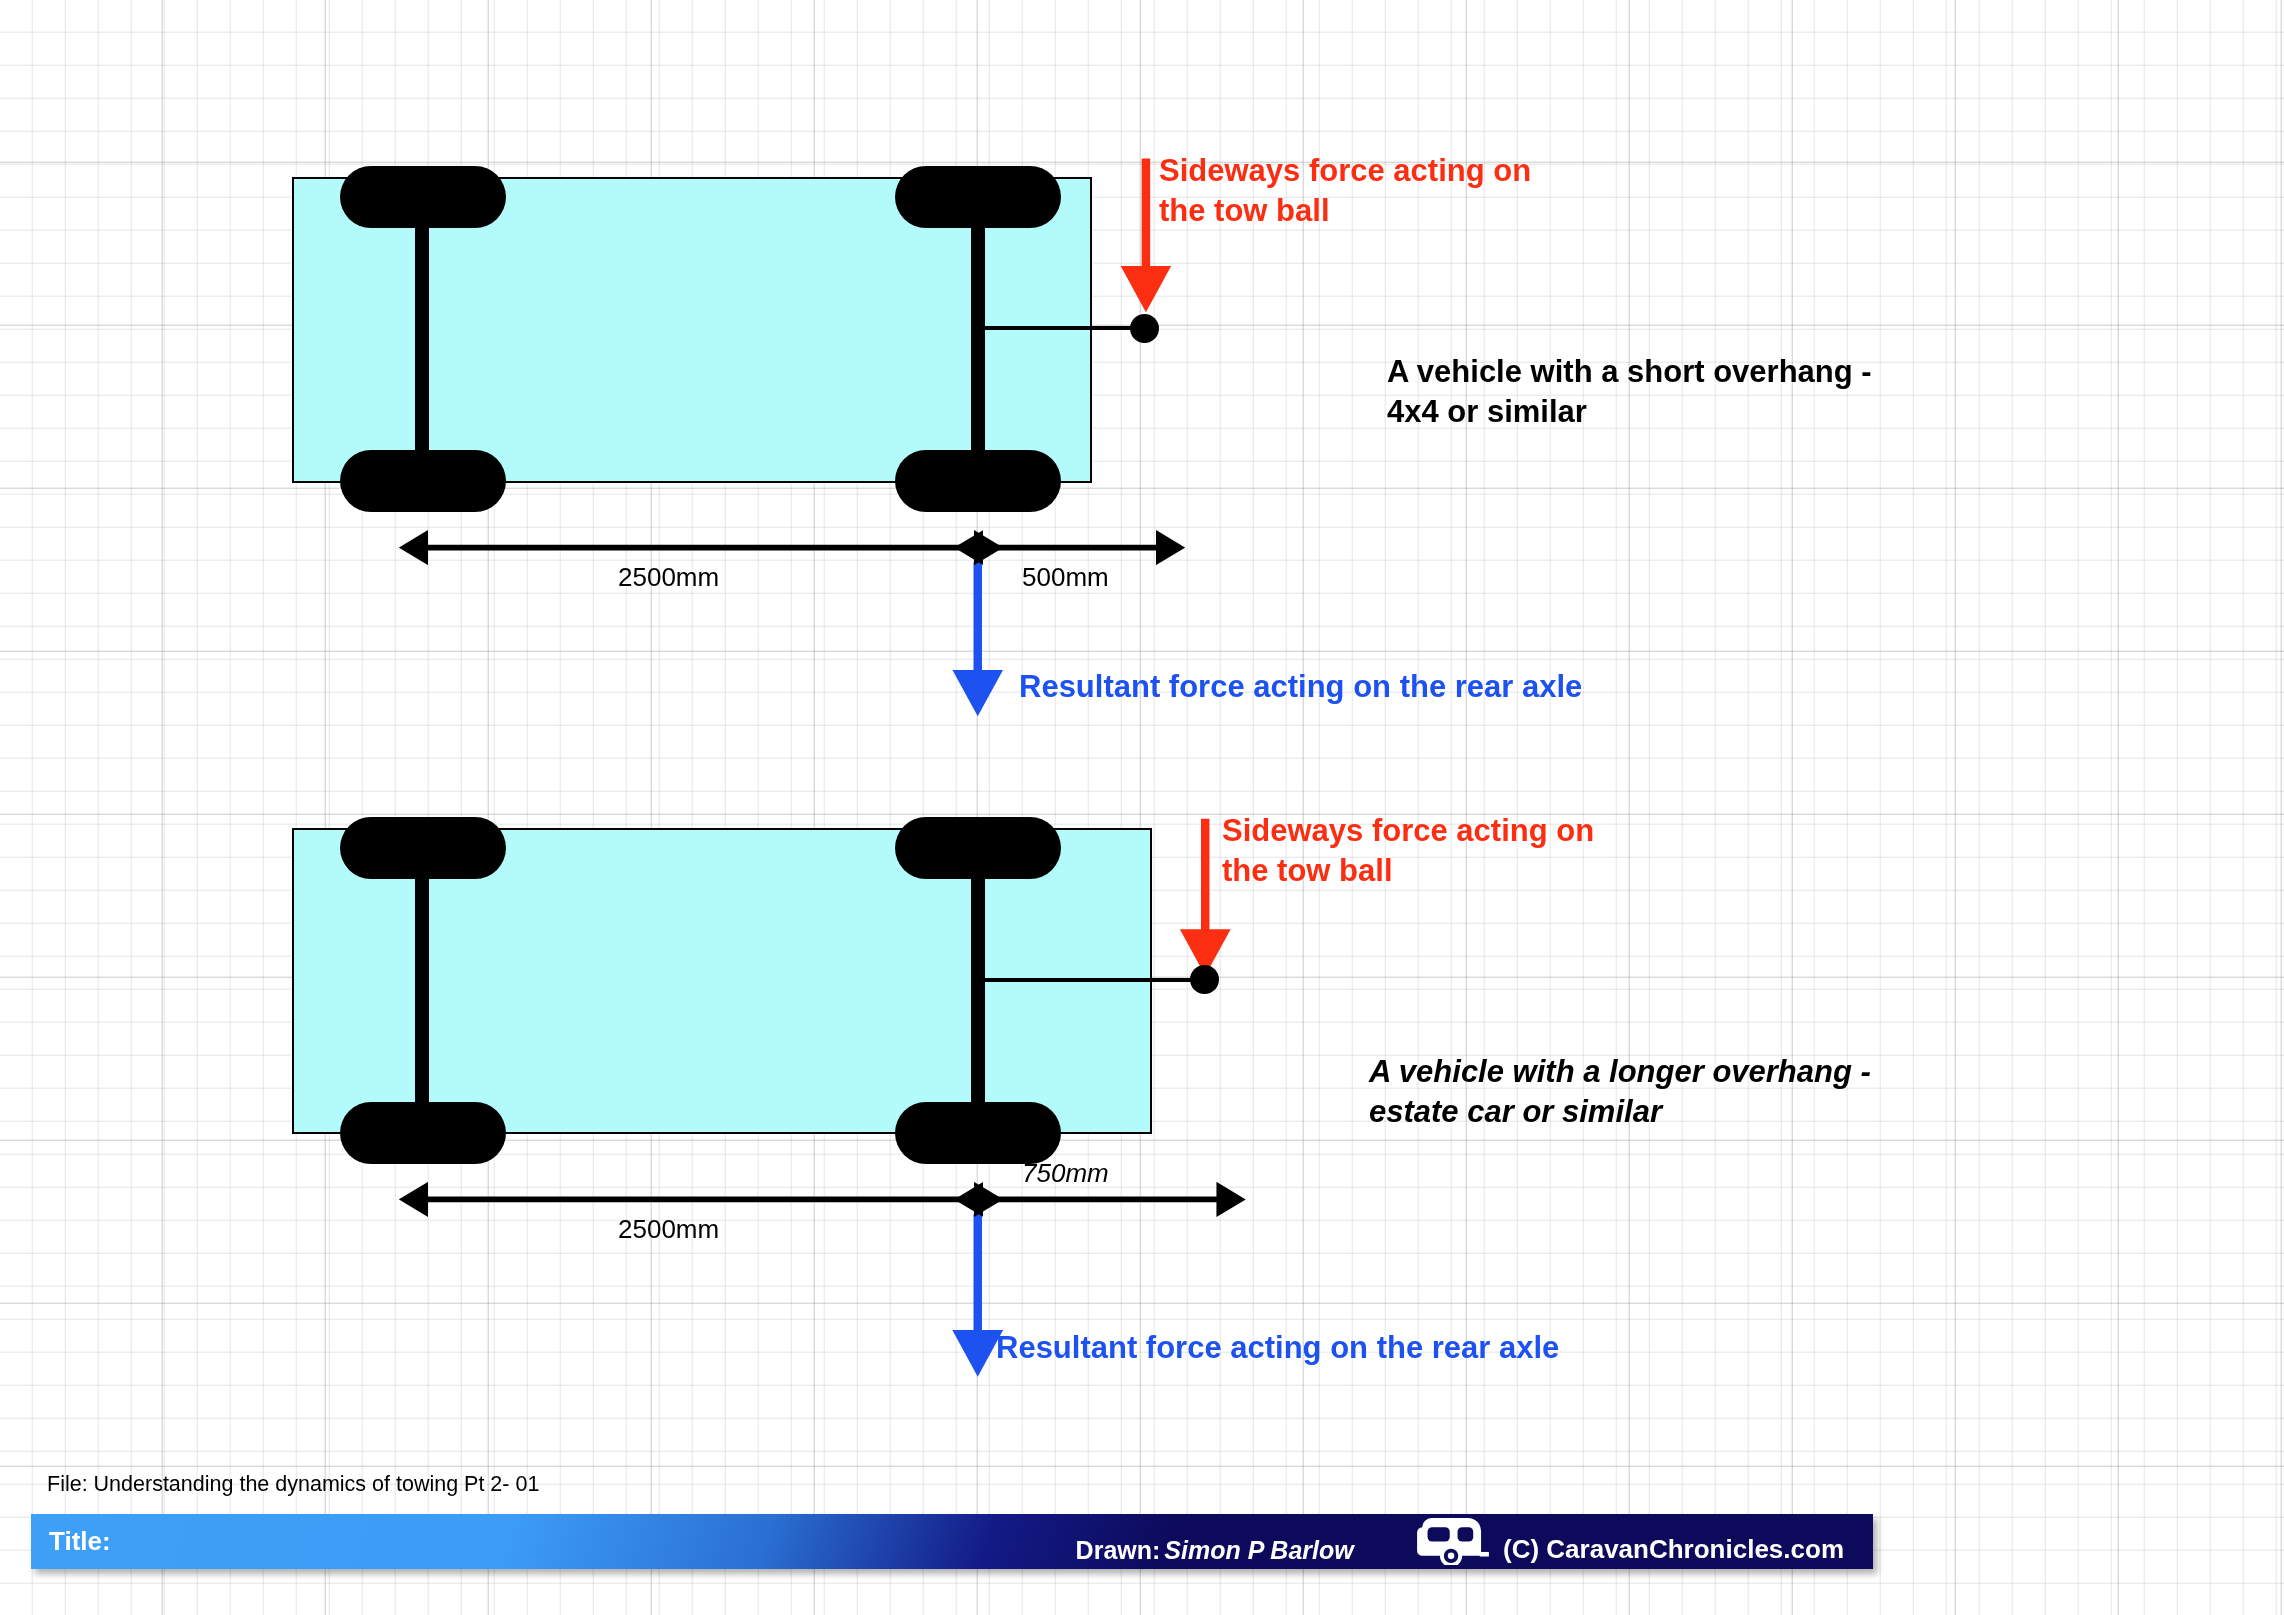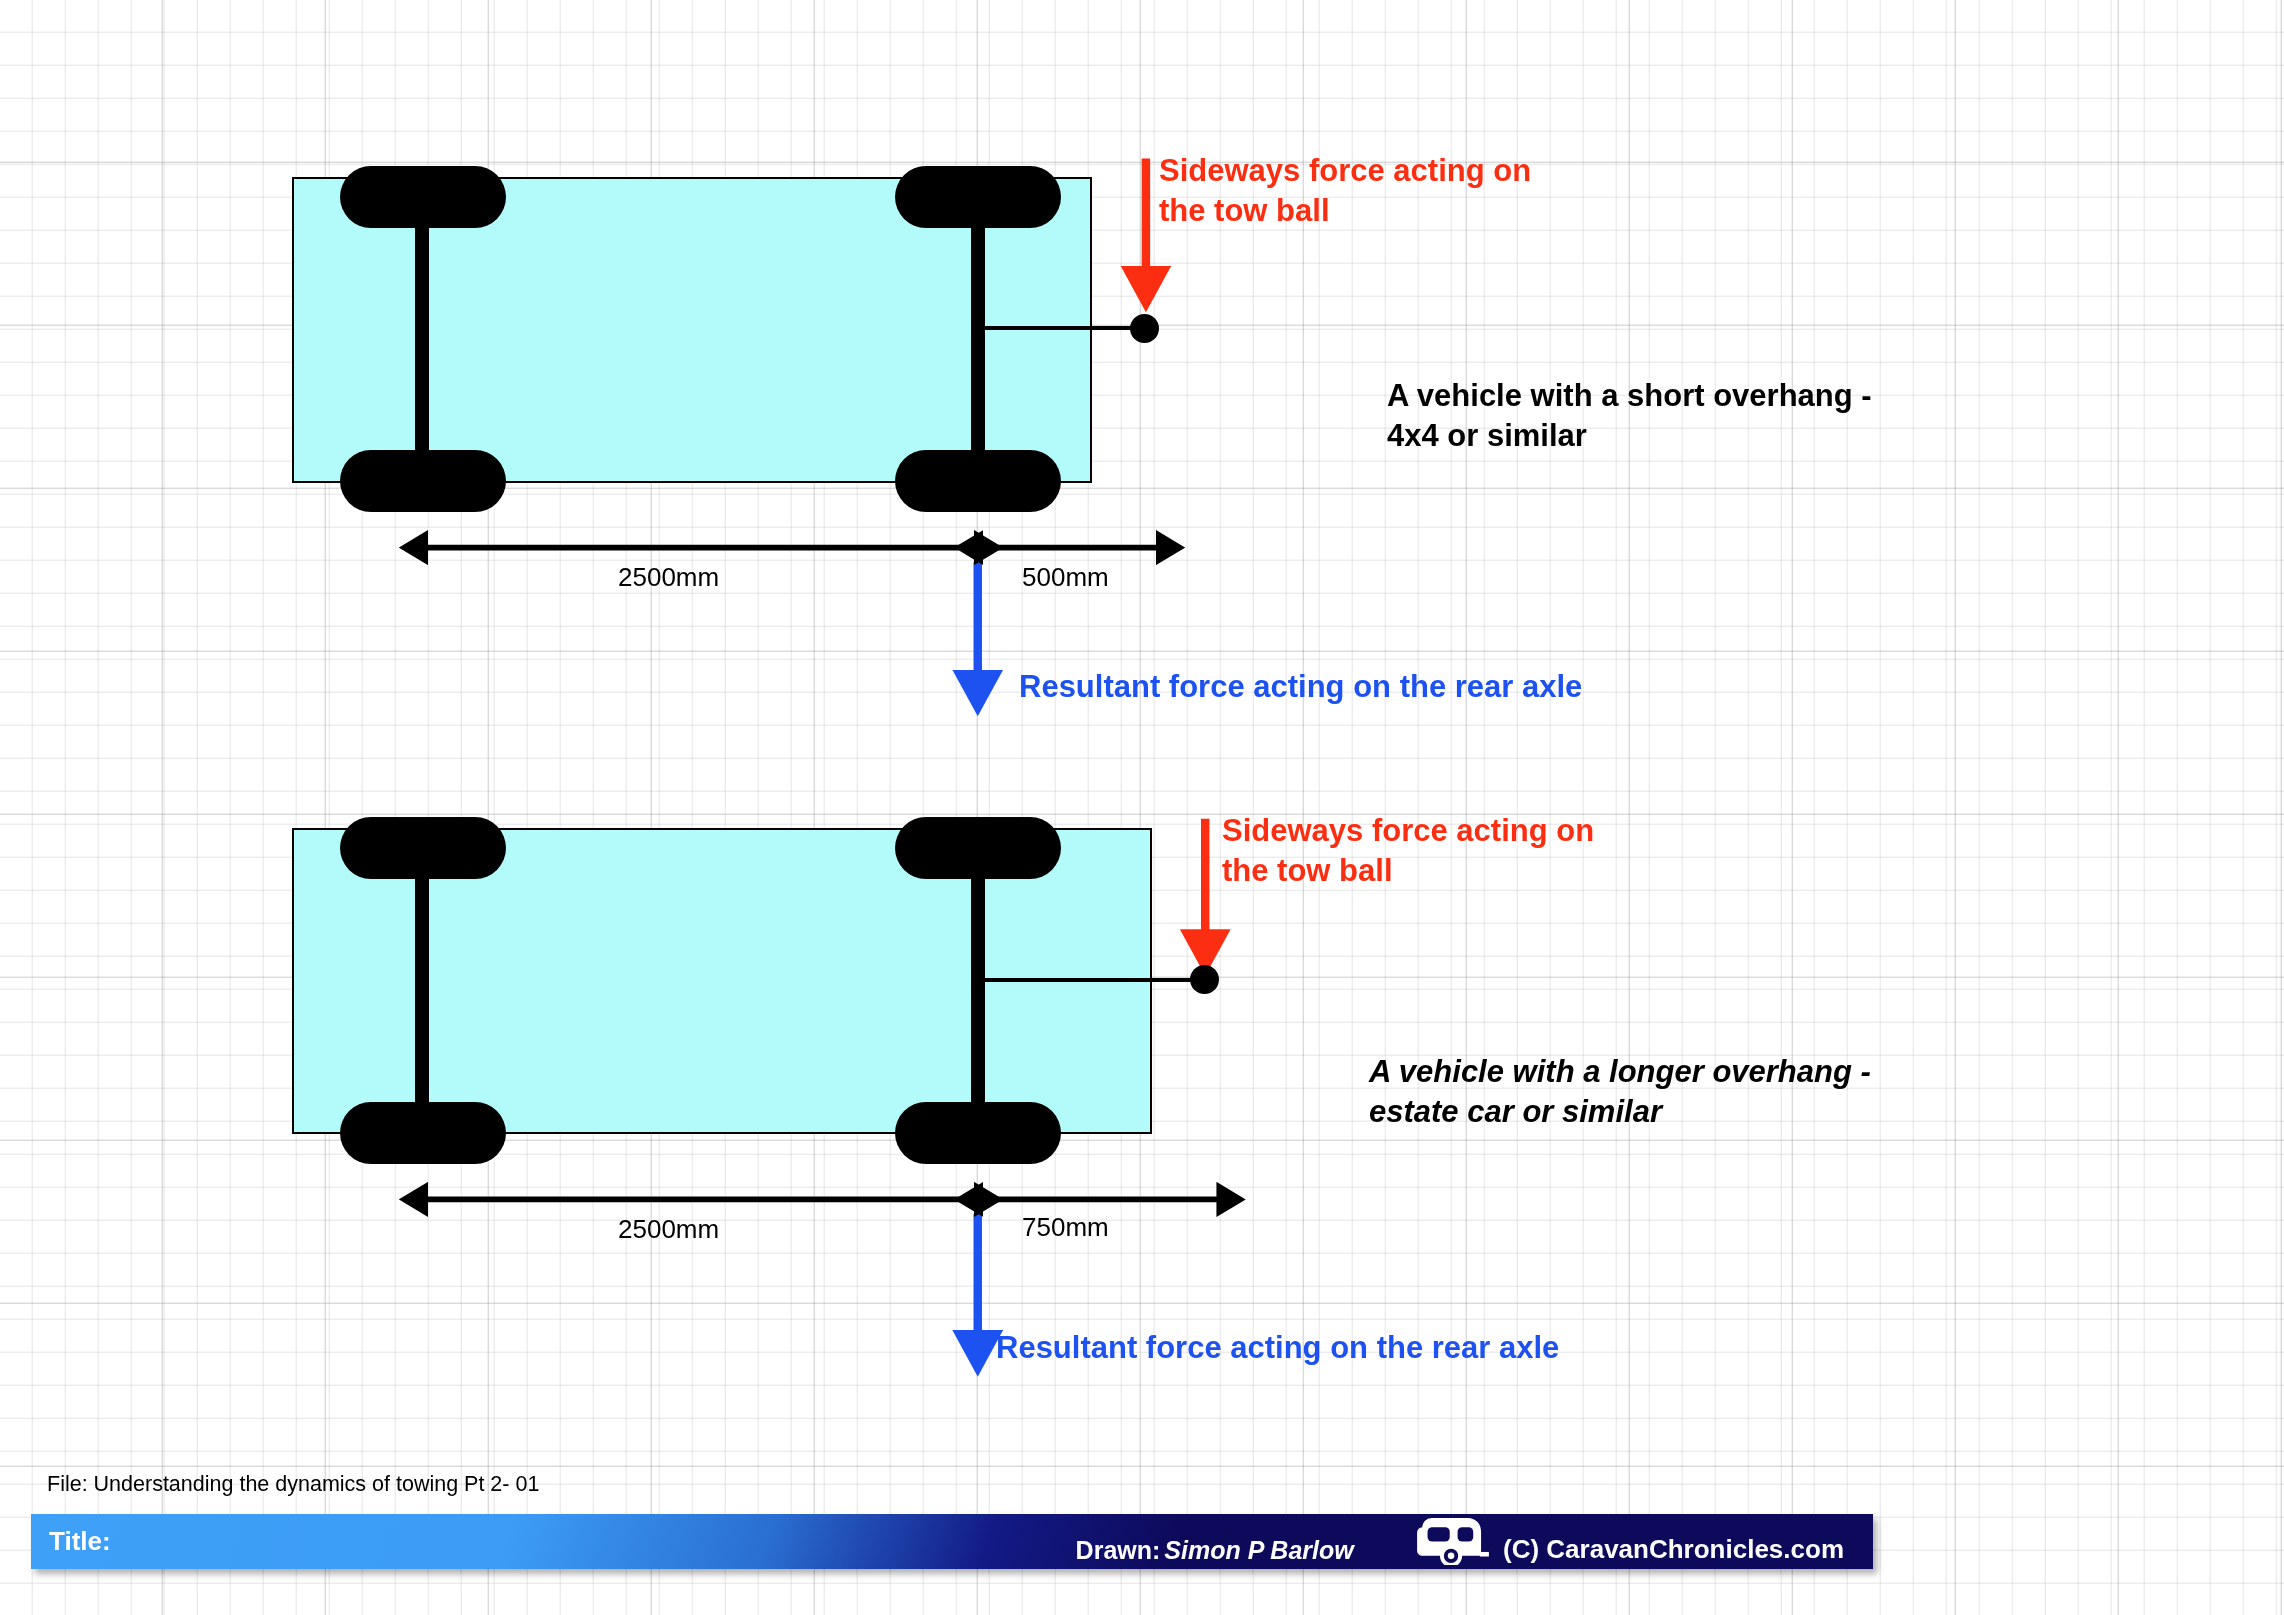--- a/index.html
+++ b/index.html
@@ -227,21 +227,21 @@
     <div class="axle" style="left:971px; top:179px; width:14.3px; height:301px;"></div>
     <div class="wheel" style="left:895px; top:166px; width:166px; height:62px;"></div>
     <div class="wheel" style="left:895px; top:450px; width:166px; height:62px;"></div>
 
     <div class="towbar-line" style="left:985px; top:326px; width:160px;"></div>
     <div class="towball" style="left:1130px; top:314px; width:29px; height:29px;"></div>
 
     <div class="anno anno-red" style="left:1159px; top:151px;">Sideways force acting on
 the tow ball</div>
 
-    <div class="anno anno-black" style="left:1387px; top:376px;">A vehicle with a short overhang -
+    <div class="anno anno-black" style="left:1387px; top:352px;">A vehicle with a short overhang -
 4x4 or similar</div>
 
     <div class="dim-label" style="left:618px; top:562px;">2500mm</div>
 
     <div class="dim-label" style="left:1022px; top:562px;">500mm</div>
 
     <div class="anno anno-blue" style="left:1019px; top:667px;">Resultant force acting on the rear axle</div>
   </div>
 
   <div>
@@ -259,21 +259,21 @@
     <div class="towball" style="left:1190px; top:965px; width:29px; height:29px;"></div>
 
     <div class="anno anno-red" style="left:1222px; top:811px;">Sideways force acting on
 the tow ball</div>
 
     <div class="anno anno-black" style="left:1369px; top:1052px;font-style:italic;">A vehicle with a longer overhang -
 estate car or similar</div>
 
     <div class="dim-label" style="left:618px; top:1214px;">2500mm</div>
 
-    <div class="dim-label" style="left:1022px; top:1212px;">750mm</div>
+    <div class="dim-label" style="left:1022px; top:1158px;font-style:italic;">750mm</div>
 
     <div class="anno anno-blue" style="left:996px; top:1328px;">Resultant force acting on the rear axle</div>
   </div>
 
   <div class="file-label">File: Understanding the dynamics of towing Pt 2- 01</div>
 
   <div id="title-bar">
     <span class="title-key">Title:</span>
 
     <div class="title-right">

